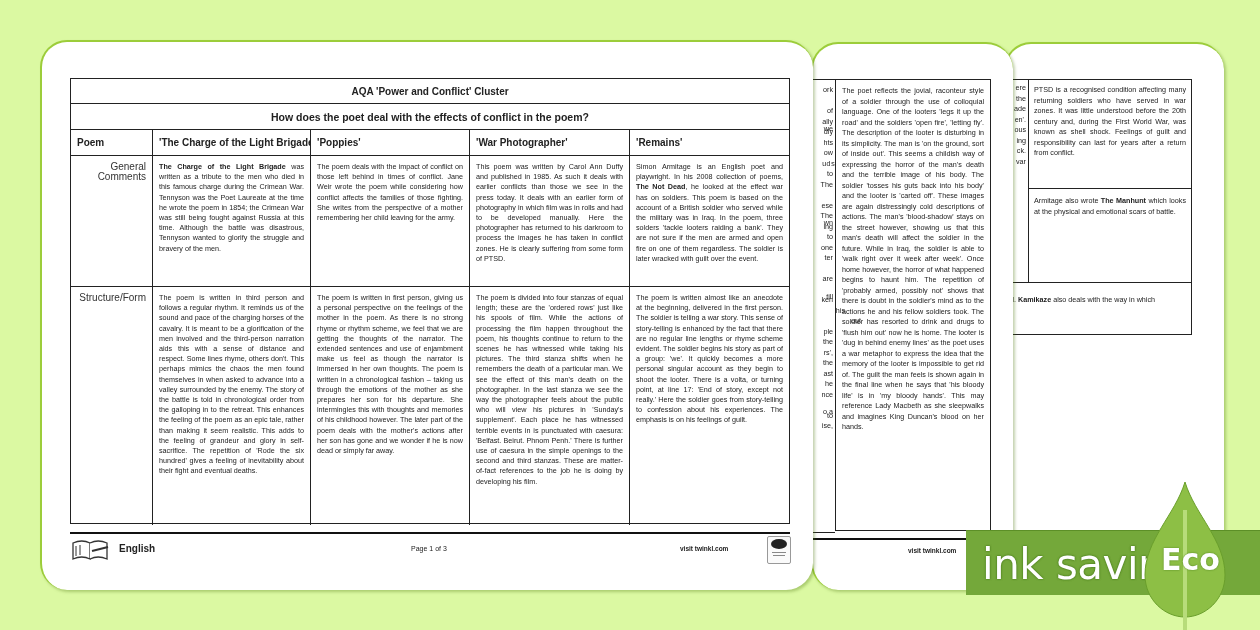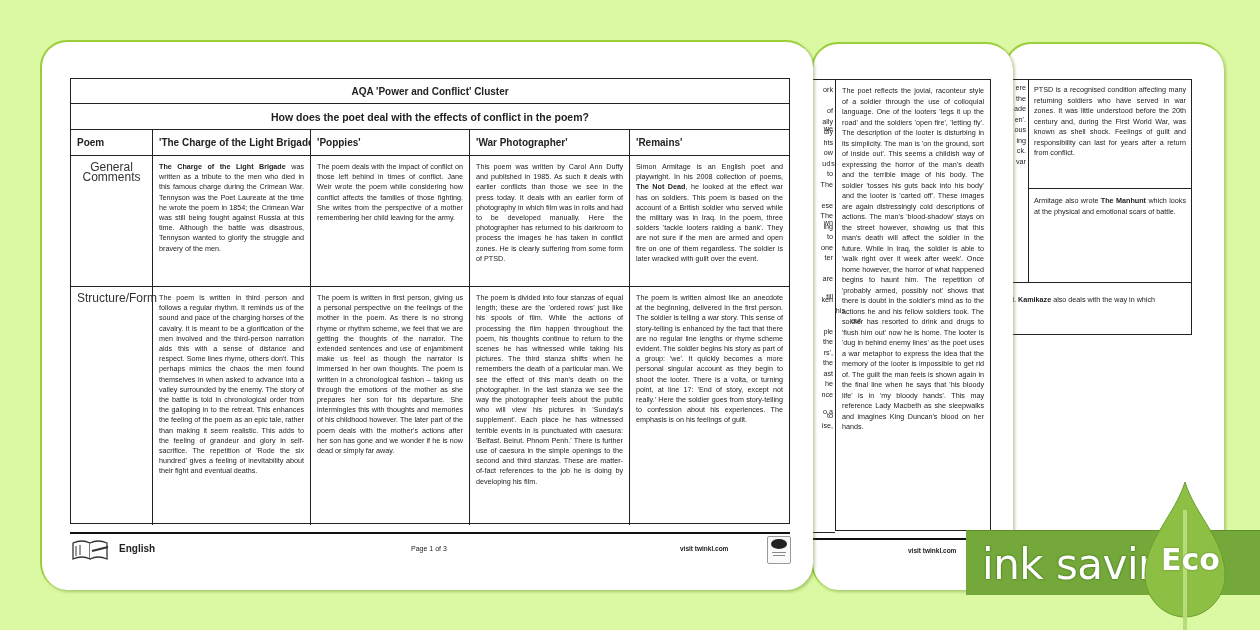--- a/index.html
+++ b/index.html
@@ -30,21 +30,21 @@
   .hcell {
     font-size:10px; font-weight:bold; padding:0 6px;
     height:26px; line-height:26px; border-right:1px solid #222; border-bottom:1px solid #222;
     box-sizing:border-box; white-space:nowrap; overflow:hidden;
   }
   .cell {
     font-size:7.2px; line-height:10.2px; padding:6px 6px; text-align:justify;
     border-right:1px solid #222; border-bottom:1px solid #222; box-sizing:border-box;
   }
   .grid > .last { border-right:none; }
-  .rowlabel { font-size:12px; padding:6px 6px; color:#333; text-align:center; }
+  .rowlabel { font-size:10px; padding:6px 6px; color:#333; text-align:right; }
   .r1 { height:131px; }
   .r2 { height:238px; border-bottom:none; }
   b { font-weight:bold; }
 
   .footer-rule { position:absolute; height:2px; background:#111; }
   .footer { position:absolute; font-size:8px; color:#222; }
   .eng { font-size:10px; font-weight:bold; }
 
   
   .p2-left { position:absolute; left:0; top:35px; width:22px; height:452px; border-top:1px solid #222; border-bottom:1px solid #222; }

